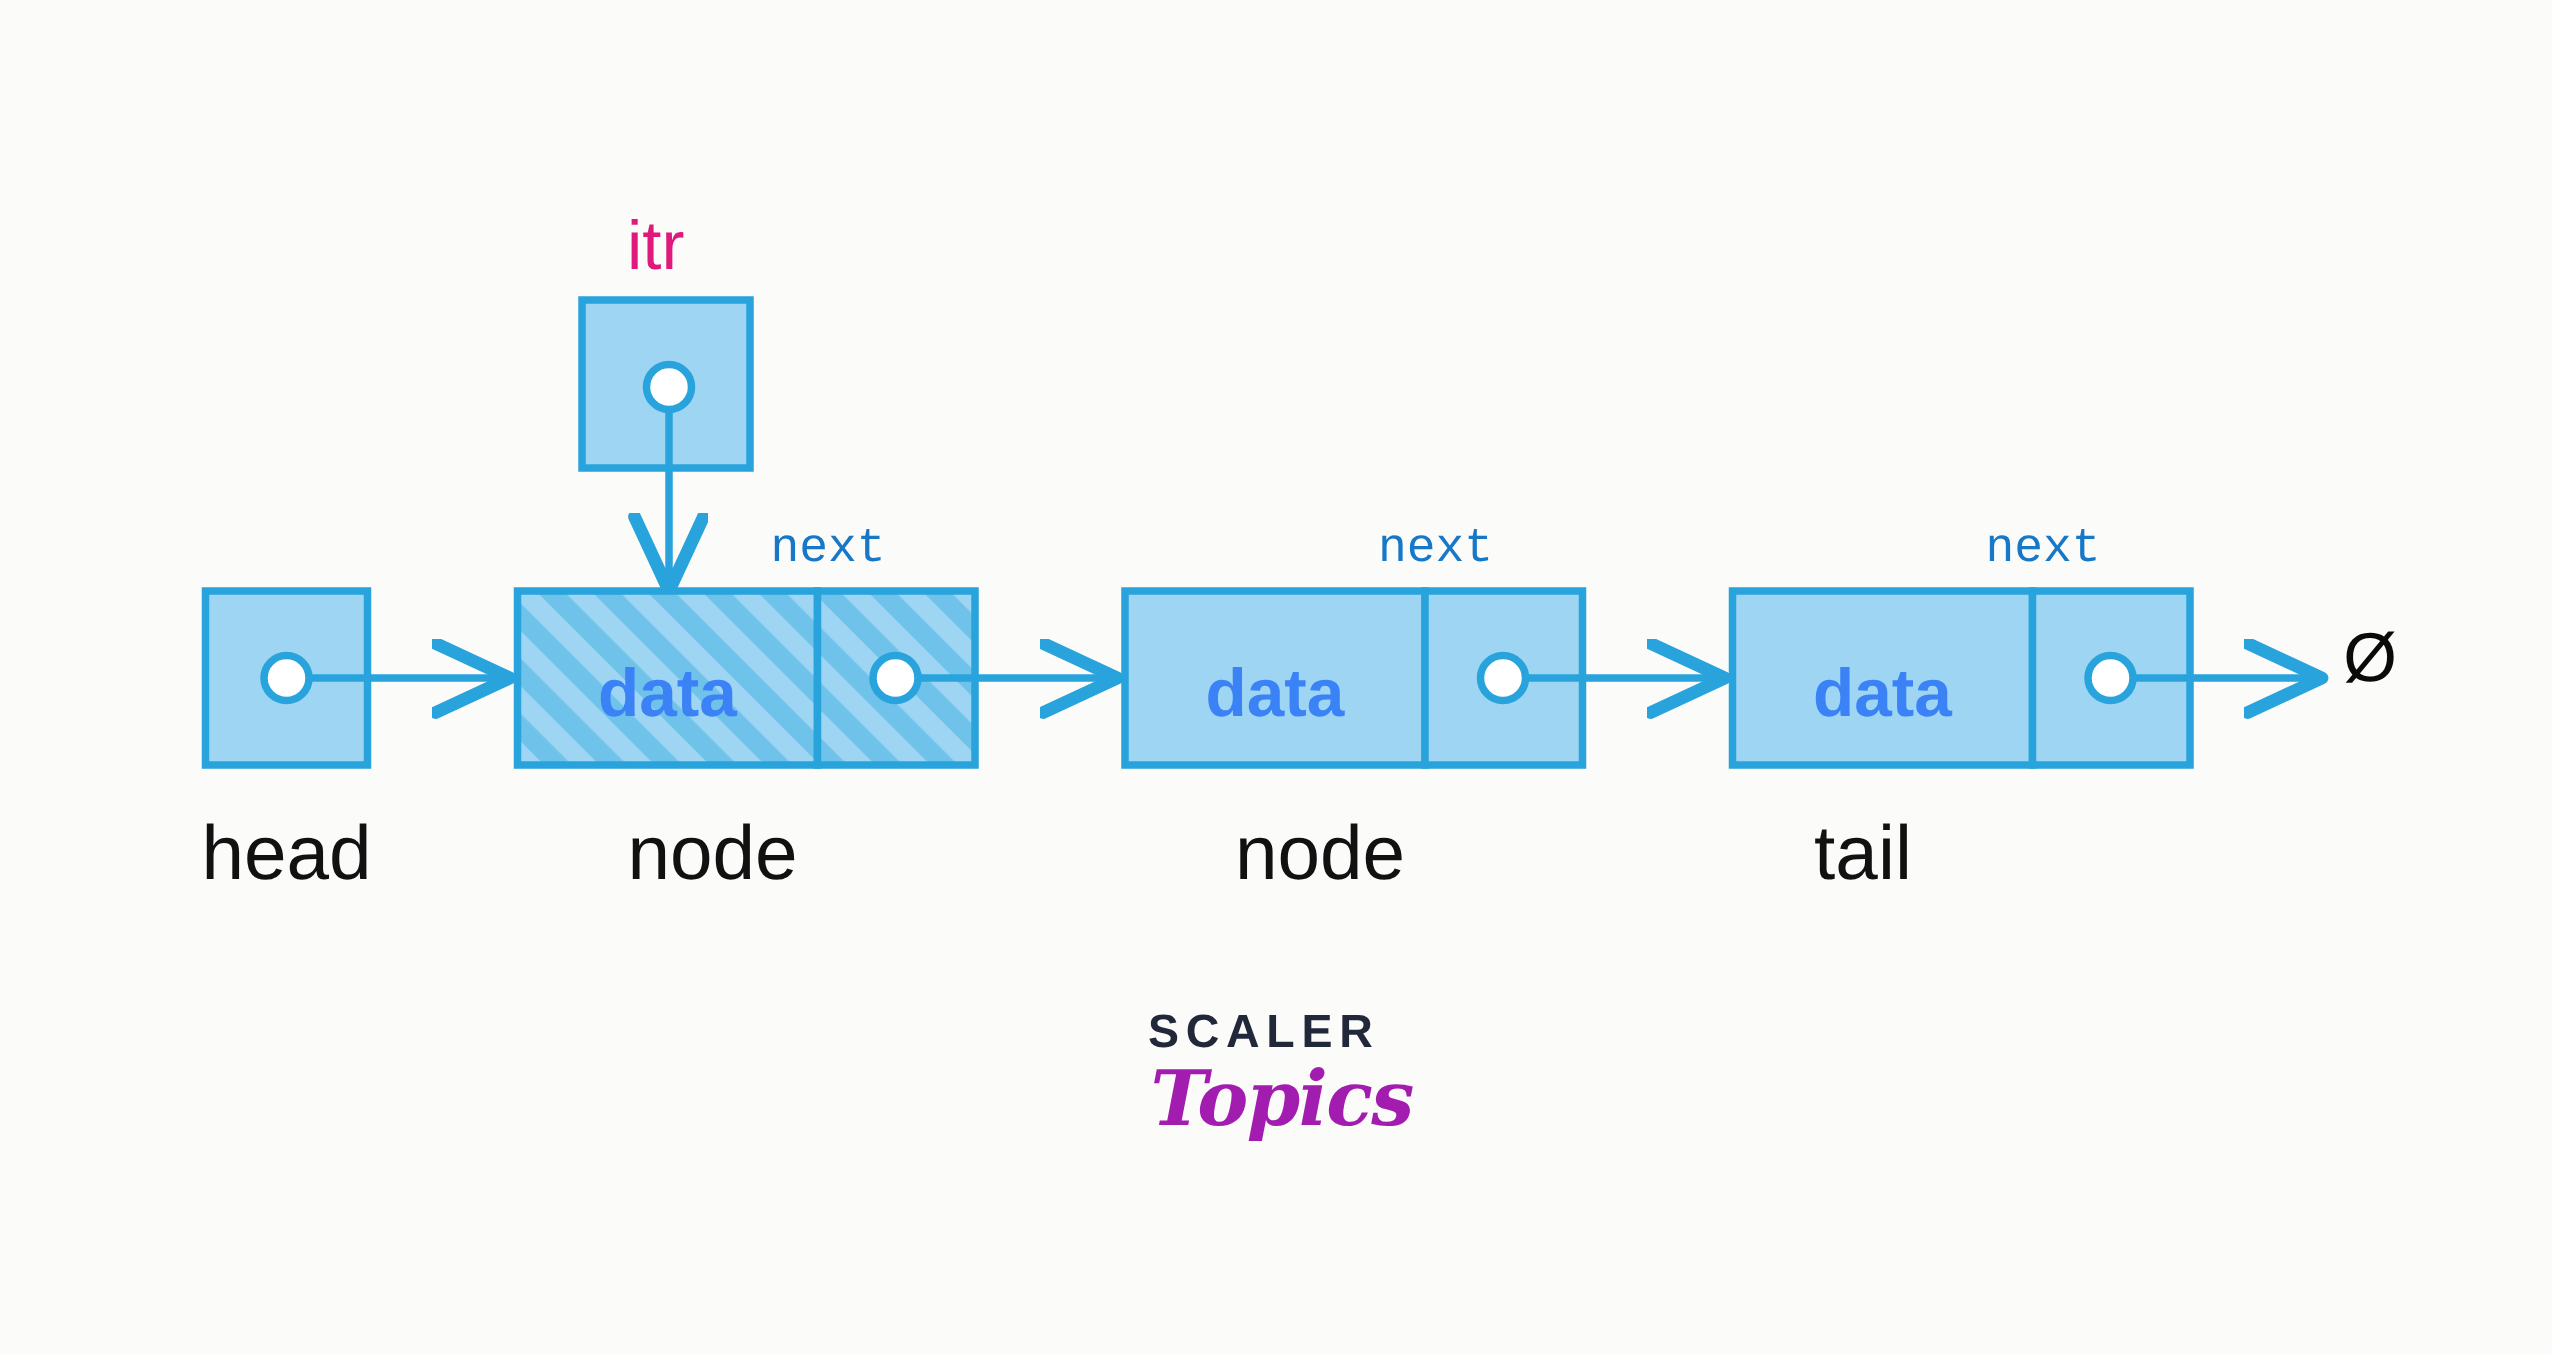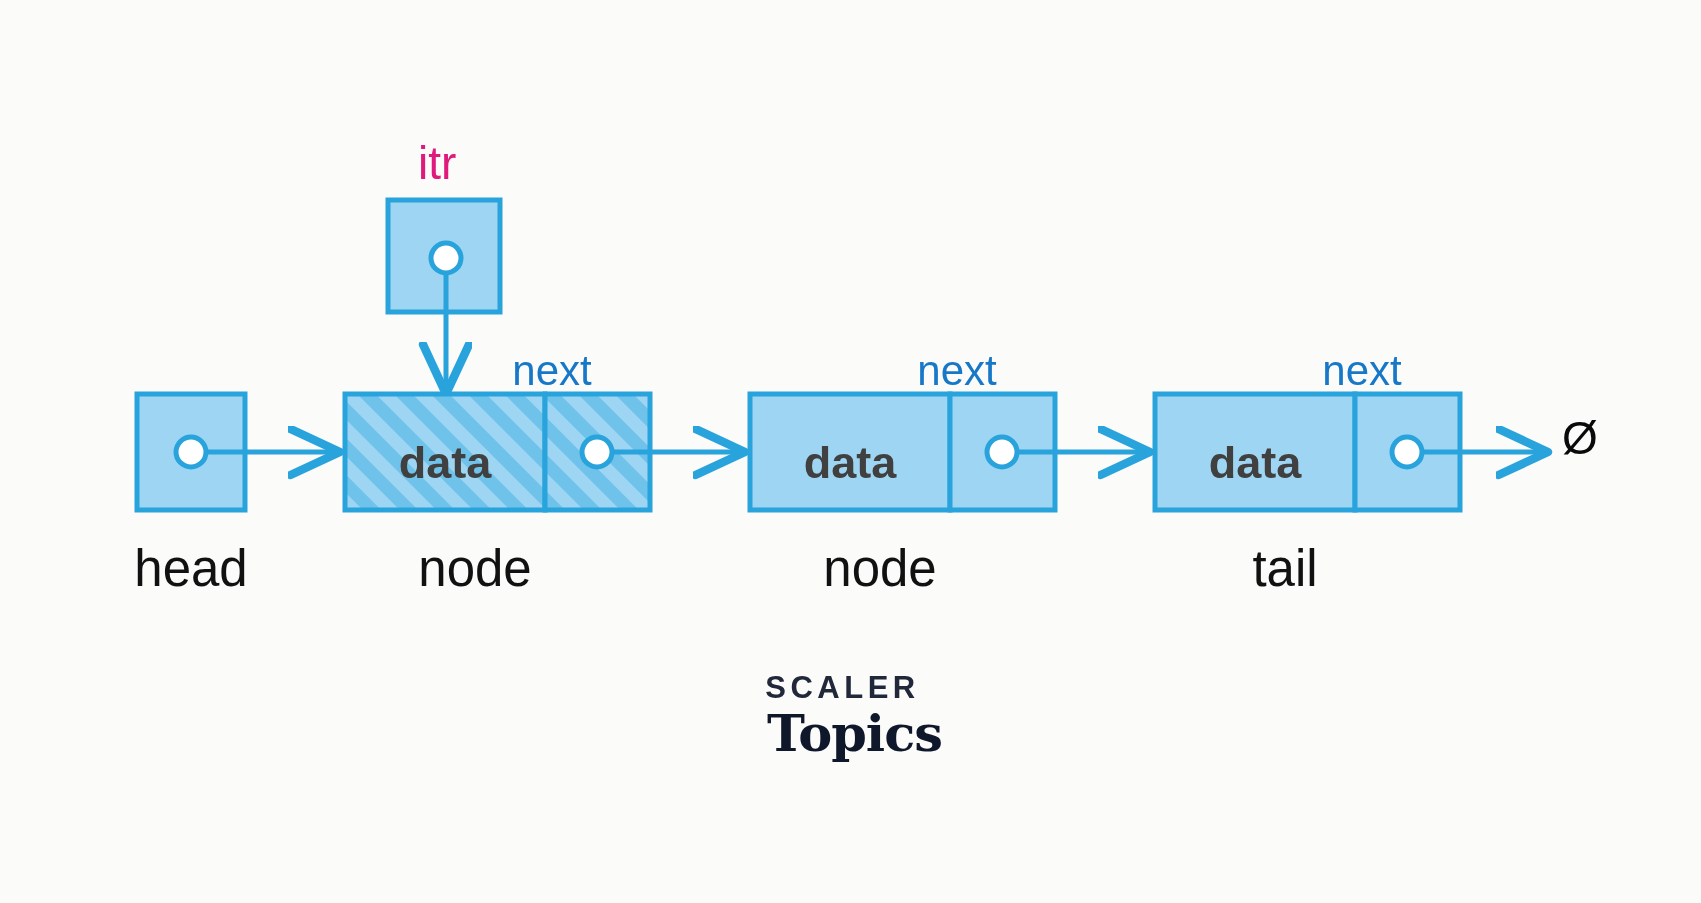--- a/index.html
+++ b/index.html
@@ -30,33 +30,33 @@
     white-space: nowrap;
     line-height: 1;
     margin-top: 10px;
   }
   .lbl-under {
     font-size: 51px;
     color: #111111;
     font-family: "Liberation Sans", sans-serif;
   }
   .lbl-next {
-    font-size: 42px;
+    font-size: 32px;
     color: #1878c8;
-    font-family: Liberation Sans, sans-serif;
+    font-family: Liberation Mono, monospace;
   }
   .lbl-itr {
     font-size: 46px;
     color: #e0197d;
     font-family: "Liberation Sans", sans-serif;
   }
   .lbl-data {
     font-size: 45px;
     font-weight: bold;
-    color: #404040;
+    color: #3b82f6;
     font-family: "Liberation Sans", sans-serif;
   }
   .lbl-null {
     font-size: 46px;
     color: #0a0a0a;
     font-family: "Liberation Sans", sans-serif;
   }
   
   #logo {
     position: absolute;
@@ -69,23 +69,24 @@
     font-family: "Liberation Sans", sans-serif;
     font-weight: bold;
     font-size: 31px;
     letter-spacing: 4.5px;
     color: #20283a;
     display: block;
     line-height: 1;
   }
   #logo .topics {
     font-family: "DejaVu Serif", serif;
+    font-style: italic;
     font-weight: bold;
     font-size: 51px;
-    color: #0f172a;
+    color: #a21caf;
     display: block;
     line-height: 1;
     margin-top: 5px;
     letter-spacing: -1px;
     padding-left: 24px;
   }
 </style>
 </head>
 <body>
 
@@ -145,20 +146,20 @@
 
   <div class="lbl lbl-data" style="left:445px; top:452px; transform:translate(-50%,-50%);">data</div>
   <div class="lbl lbl-data" style="left:850px; top:452px; transform:translate(-50%,-50%);">data</div>
   <div class="lbl lbl-data" style="left:1255px; top:452px; transform:translate(-50%,-50%);">data</div>
 
   <div class="lbl lbl-null" style="left:1580px; top:428px; transform:translate(-50%,-50%);">Ø</div>
 
   <div class="lbl lbl-under" style="left:191px; top:533px; transform:translateX(-50%);">head</div>
   <div class="lbl lbl-under" style="left:475px; top:533px; transform:translateX(-50%);">node</div>
   <div class="lbl lbl-under" style="left:880px; top:533px; transform:translateX(-50%);">node</div>
-  <div class="lbl lbl-under" style="left:1285px; top:533px; transform:translateX(-50%);">tail</div>
+  <div class="lbl lbl-under" style="left:1242px; top:533px; transform:translateX(-50%);">tail</div>
 
   <div id="logo">
     <span class="scaler">SCALER</span>
     <span class="topics">Topics</span>
   </div>
 
 </div>
 
 </body></html>

